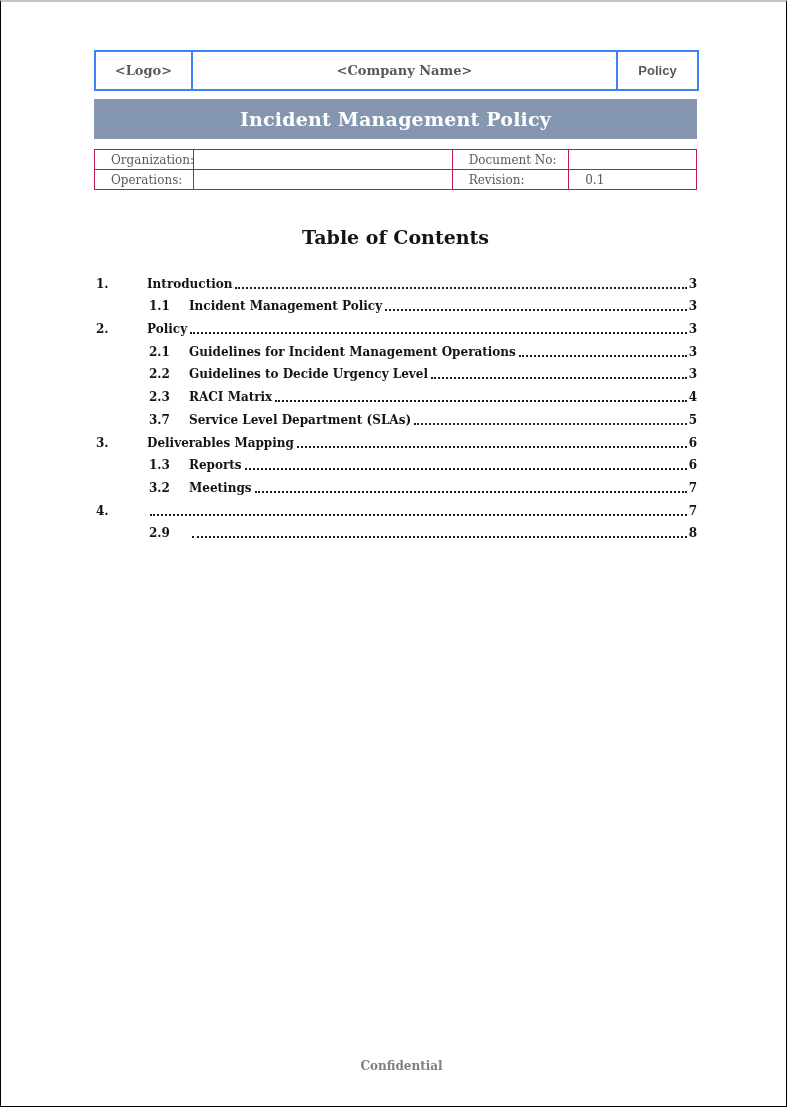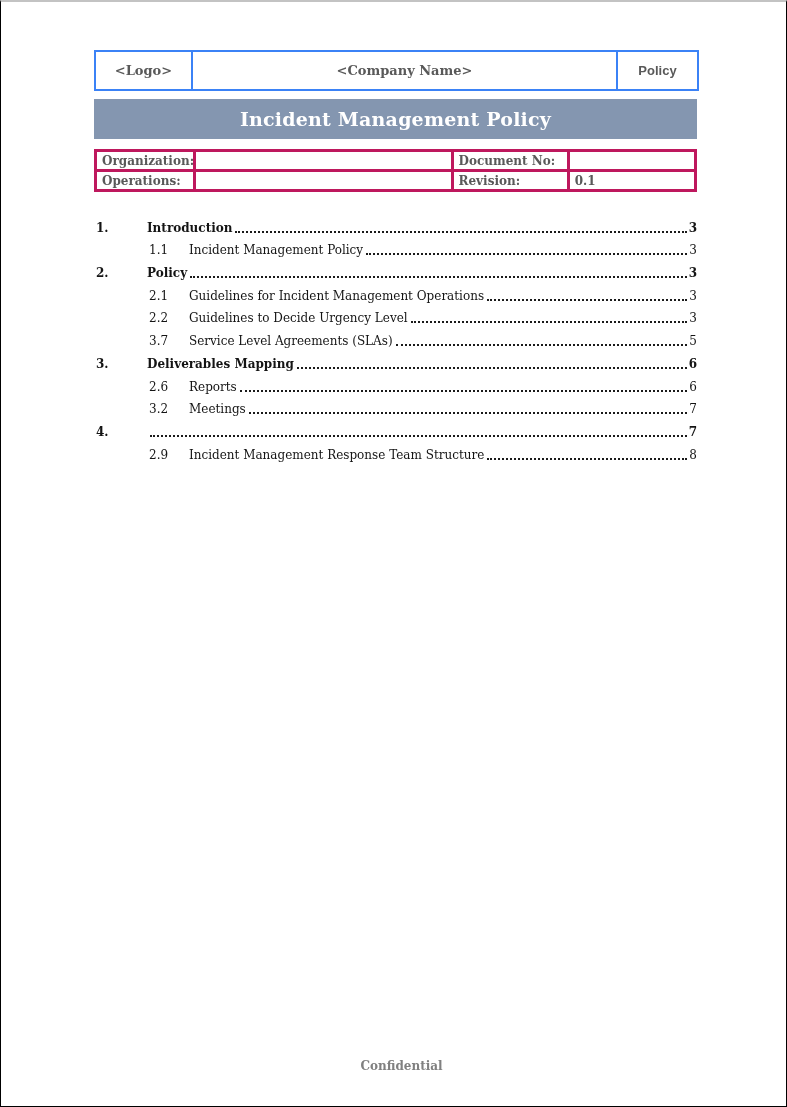--- a/index.html
+++ b/index.html
@@ -40,43 +40,43 @@
   .banner {
     margin-top: 8px; width: 603px; height: 40px;
     line-height: 40px; text-align: center;
     color: #ffffff; font-weight: bold; font-size: 19px;
     letter-spacing: 0.2px;
   }
 
   
   .info-table { margin-top: 10px; width: 603px; }
   .info-table td {
-    border: 3px solid #be185d;
+    border: 1px solid #be185d;
     height: 20px; vertical-align: middle;
-    color: #595959; font-weight: bold; font-size: 12px;
-    padding: 1px 4px 1px 5px;
+    color: #595959; font-weight: normal; font-size: 12px;
+    padding: 1px 4px 1px 16px;
   }
   .info-table .col-l1 { width: 97px; }
   .info-table .col-v1 { width: 253px; }
   .info-table .col-l2 { width: 114px; margin-left: 6px; }
   .info-table .col-v2 { width: 125px; margin-left: 20px; }
 
   
   .toc-heading {
     margin-top: 36px; text-align: center;
     color: #141414; font-weight: bold; font-size: 19px;
   }
   .toc { margin-top: 21px; color: #141414; font-size: 12px; }
   .toc-row {
     display: flex; align-items: flex-end;
     height: 22.7px; line-height: 15px;
   }
   .toc-row.level1 { font-weight: bold; padding-left: 2px; }
   .toc-row.level1 .toc-num { width: 51px; flex: none; }
-  .toc-row.level2 { font-weight: normal; padding-left: 55px; }
+  .toc-row.level2 { font-weight: bold; padding-left: 55px; }
   .toc-row.level2 .toc-num { width: 40px; flex: none; }
   .toc-title { flex: none; white-space: nowrap; }
   .toc-leader {
     flex: 1 1 auto;
     border-bottom: 2px dotted #1a1a1a;
     margin: 0 2px 3px 3px; height: 1px;
   }
   .toc-page { flex: none; text-align: right; min-width: 8px; }
 
   
@@ -114,20 +114,21 @@
           </tr>
           <tr>
             <td class="col-l1">Operations:</td>
             <td class="col-v1"></td>
             <td class="col-l2">Revision:</td>
             <td class="col-v2">0.1</td>
           </tr>
         </tbody>
     </table>
 
+    <div class="toc-heading">Table of Contents</div>
 
     <div class="toc">
         <div class="toc-row level1">
           <span class="toc-num">1.</span>
           <span class="toc-title">Introduction</span>
           <span class="toc-leader"></span>
           <span class="toc-page">3</span>
         </div>
         <div class="toc-row level2">
           <span class="toc-num">1.1</span>
@@ -147,51 +148,56 @@
           <span class="toc-leader"></span>
           <span class="toc-page">3</span>
         </div>
         <div class="toc-row level2">
           <span class="toc-num">2.2</span>
           <span class="toc-title">Guidelines to Decide Urgency Level</span>
           <span class="toc-leader"></span>
           <span class="toc-page">3</span>
         </div>
         <div class="toc-row level2">
+          <span class="toc-num">2.3</span>
+          <span class="toc-title">RACI Matrix</span>
+          <span class="toc-leader"></span>
+          <span class="toc-page">4</span>
+        </div>
+        <div class="toc-row level2">
           <span class="toc-num">3.7</span>
-          <span class="toc-title">Service Level Agreements (SLAs)</span>
+          <span class="toc-title">Service Level Department (SLAs)</span>
           <span class="toc-leader"></span>
           <span class="toc-page">5</span>
         </div>
         <div class="toc-row level1">
           <span class="toc-num">3.</span>
           <span class="toc-title">Deliverables Mapping</span>
           <span class="toc-leader"></span>
           <span class="toc-page">6</span>
         </div>
         <div class="toc-row level2">
-          <span class="toc-num">2.6</span>
+          <span class="toc-num">1.3</span>
           <span class="toc-title">Reports</span>
           <span class="toc-leader"></span>
           <span class="toc-page">6</span>
         </div>
         <div class="toc-row level2">
           <span class="toc-num">3.2</span>
           <span class="toc-title">Meetings</span>
           <span class="toc-leader"></span>
           <span class="toc-page">7</span>
         </div>
         <div class="toc-row level1">
           <span class="toc-num">4.</span>
           <span class="toc-leader"></span>
           <span class="toc-page">7</span>
         </div>
         <div class="toc-row level2">
           <span class="toc-num">2.9</span>
-          <span class="toc-title">Incident Management Response Team Structure</span>
           <span class="toc-leader"></span>
           <span class="toc-page">8</span>
         </div>
       </div>
 
   </div>
 
   <div class="footer">Confidential</div>
 </div>
 

